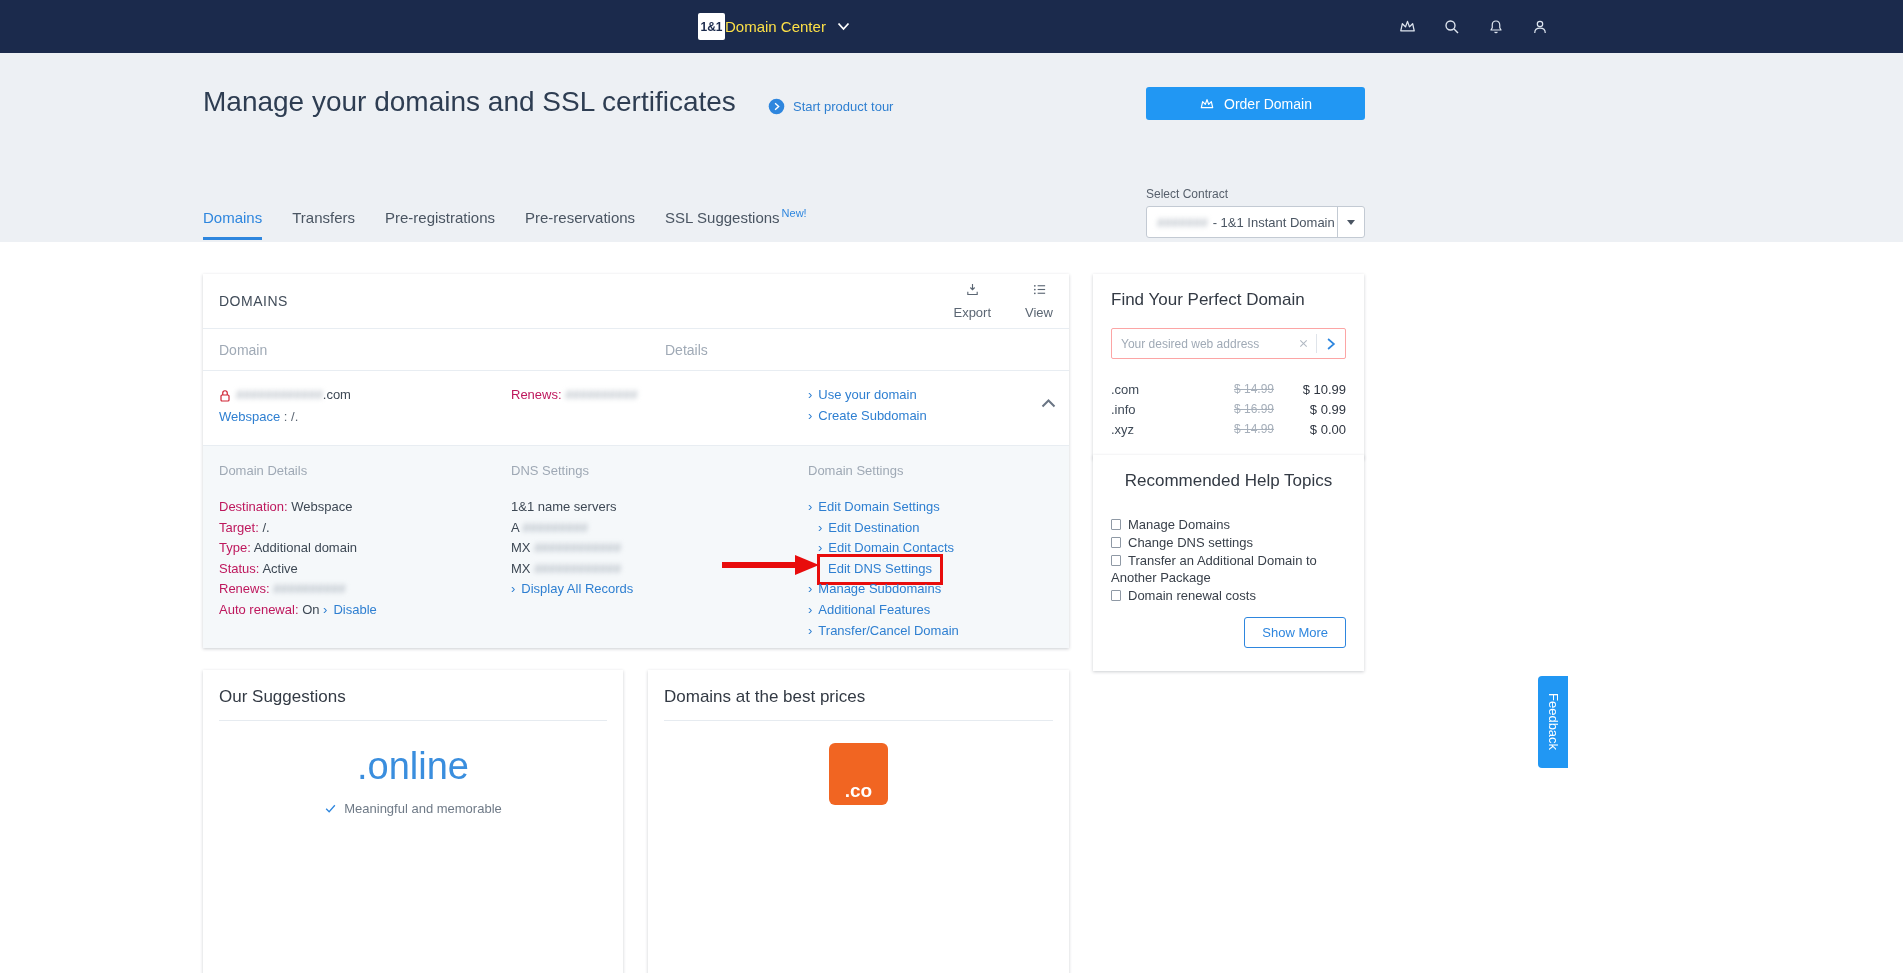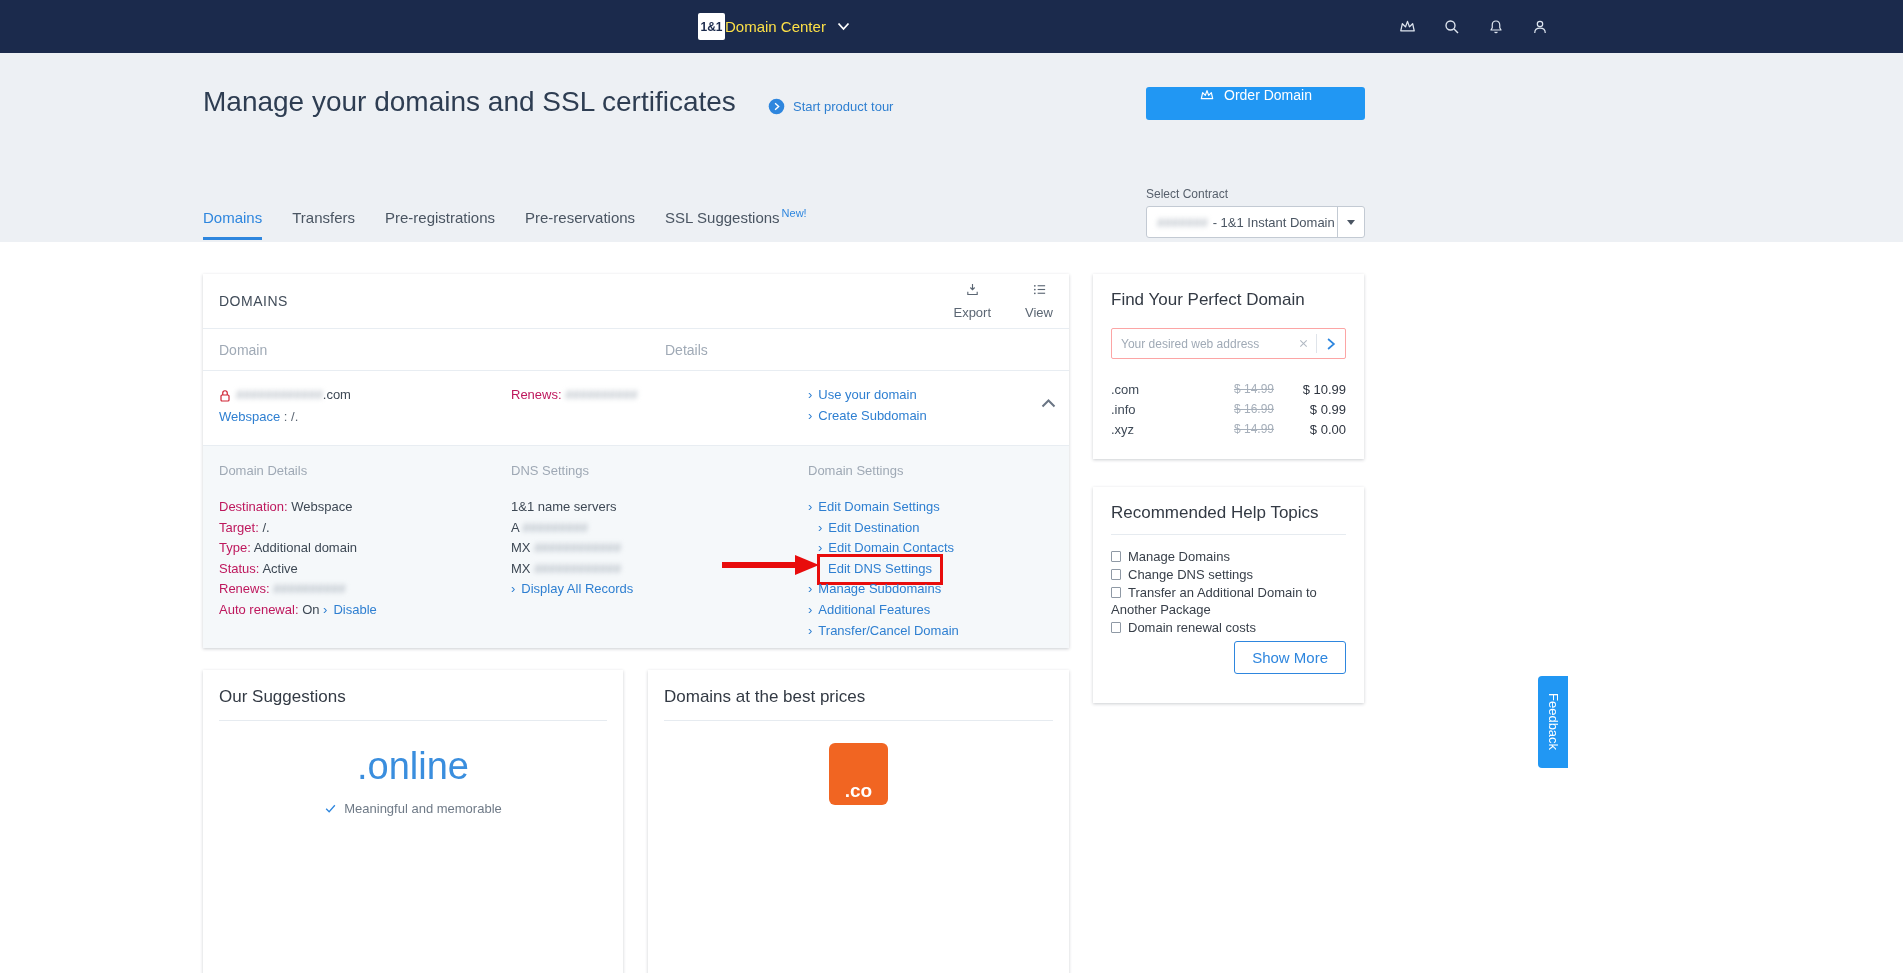--- a/index.html
+++ b/index.html
@@ -20,21 +20,21 @@
   .nav-title { color:#fde047; font-size:15px; }
   .nav-caret { margin-left:11px; cursor:pointer; }
   .nav-icons { position:absolute; left:1398px; top:0; height:53px; display:flex; align-items:center; gap:26px; color:#dfe6f0; }
   .nav-ic { cursor:pointer; }
 
   
   .band { position:absolute; top:53px; left:0; width:100%; height:189px; background:#edf0f4; }
   .page-title { position:absolute; left:203px; top:86px; font-size:28px; font-weight:normal; color:#2e3d52; }
   .tour { position:absolute; left:768px; top:98px; display:flex; align-items:center; gap:8px; }
   .tour a { font-size:13px; }
-  .order-btn { position:absolute; left:1146px; top:87px; width:219px; height:33px; background:#2197f3; color:#ffffff; border:none; border-radius:3px; font-size:14px; display:flex; justify-content:center; gap:9px; cursor:pointer; font-family:inherit; }
+  .order-btn { position:absolute; left:1146px; top:87px; width:219px; height:33px; background:#2197f3; color:#ffffff; border:none; border-radius:3px; font-size:14px; display:flex; align-items:center; justify-content:center; gap:9px; cursor:pointer; font-family:inherit; }
 
   .tabs { position:absolute; left:203px; top:209px; display:flex; gap:30px; }
   .tab { font-size:15px; color:#4a5562; padding-bottom:11px; border-bottom:3px solid transparent; cursor:pointer; white-space:nowrap; }
   .tab.active { color:#2e86de; border-bottom-color:#2e86de; }
   .tab .badge { font-size:11px; color:#2e86de; position:relative; top:-6px; margin-left:2px; }
 
   .contract-label { position:absolute; left:1146px; top:187px; font-size:12px; color:#57606c; }
   .select { position:absolute; left:1146px; top:206px; width:219px; height:32px; background:#fff; border:1px solid #c3cad3; border-radius:3px; display:flex; align-items:center; padding:0 34px 0 10px; font-size:13px; color:#4a5562; cursor:pointer; }
   .select .name { margin-left:5px; white-space:nowrap; }
   .sel-caret { position:absolute; right:0; top:0; width:27px; height:100%; border-left:1px solid #c3cad3; display:flex; align-items:center; justify-content:center; }
@@ -95,26 +95,26 @@
   .search-box input::placeholder { color:#a0aab6; }
   .sb-x { width:26px; display:flex; align-items:center; justify-content:center; color:#b0b8c2; cursor:pointer; }
   .sb-sep { width:1px; height:19px; background:#dfe4ea; }
   .sb-go { width:28px; display:flex; align-items:center; justify-content:center; cursor:pointer; }
   .price-rows { margin-top:20px; }
   .price-row { display:flex; align-items:center; height:20px; }
   .pr-tld { width:52px; color:#3f4a57; }
   .pr-old { margin-left:auto; font-size:12px; color:#a7b0bb; text-decoration:line-through; }
   .pr-new { width:72px; text-align:right; color:#2e3540; }
 
-  .help-card { left:1093px; top:487px; width:271px; height:216px; padding:16px 18px; display:flex; flex-direction:column; }
+  .help-card { left:1093px; top:455px; width:271px; height:216px; padding:16px 18px; display:flex; flex-direction:column;align-items:center; }
   .help-div { border-bottom:1px solid #e6ebf0; margin-top:11px; }
   .topics { margin-top:13px; }
   .topic { line-height:17px; margin-bottom:1px; color:#39404a; cursor:pointer; }
   .doc-ic { display:inline-block; width:10px; height:11px; border:1px solid #8f99a5; border-radius:1px; margin-right:7px; position:relative; top:1px; }
-  .show-more { margin-top:4px; align-self:flex-end; background:#fff; border:1px solid #2e86de; color:#2e86de; border-radius:3px; padding:7px 17px; font-size:15px; cursor:pointer; font-family:inherit; }
+  .show-more { margin-top:12px; align-self:flex-end; background:#fff; border:1px solid #2e86de; color:#2e86de; border-radius:3px; padding:7px 17px; font-size:13px; cursor:pointer; font-family:inherit; }
 
   .feedback-tab { position:absolute; left:1538px; top:676px; width:30px; height:92px; background:#2197f3; color:#fff; border-radius:4px 0 0 4px; writing-mode:vertical-rl; display:flex; align-items:center; justify-content:center; font-size:13px; cursor:pointer; }
 </style>
 </head>
 <body>
 
 <nav class="navbar">
   <div class="nav-brand">
     <div class="logo-box">
       <span>1&amp;1</span>

